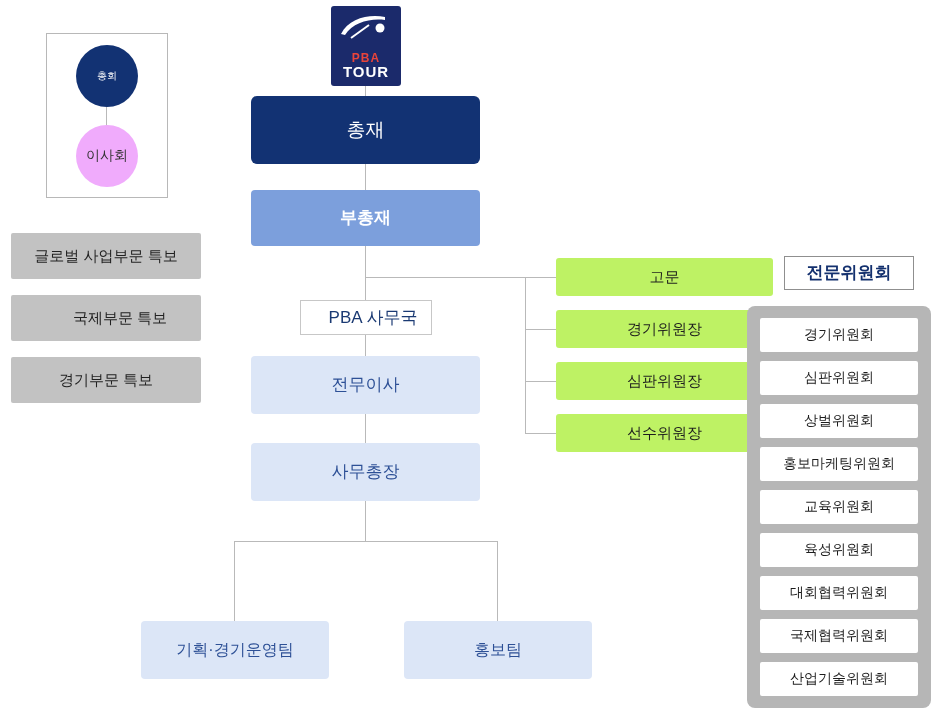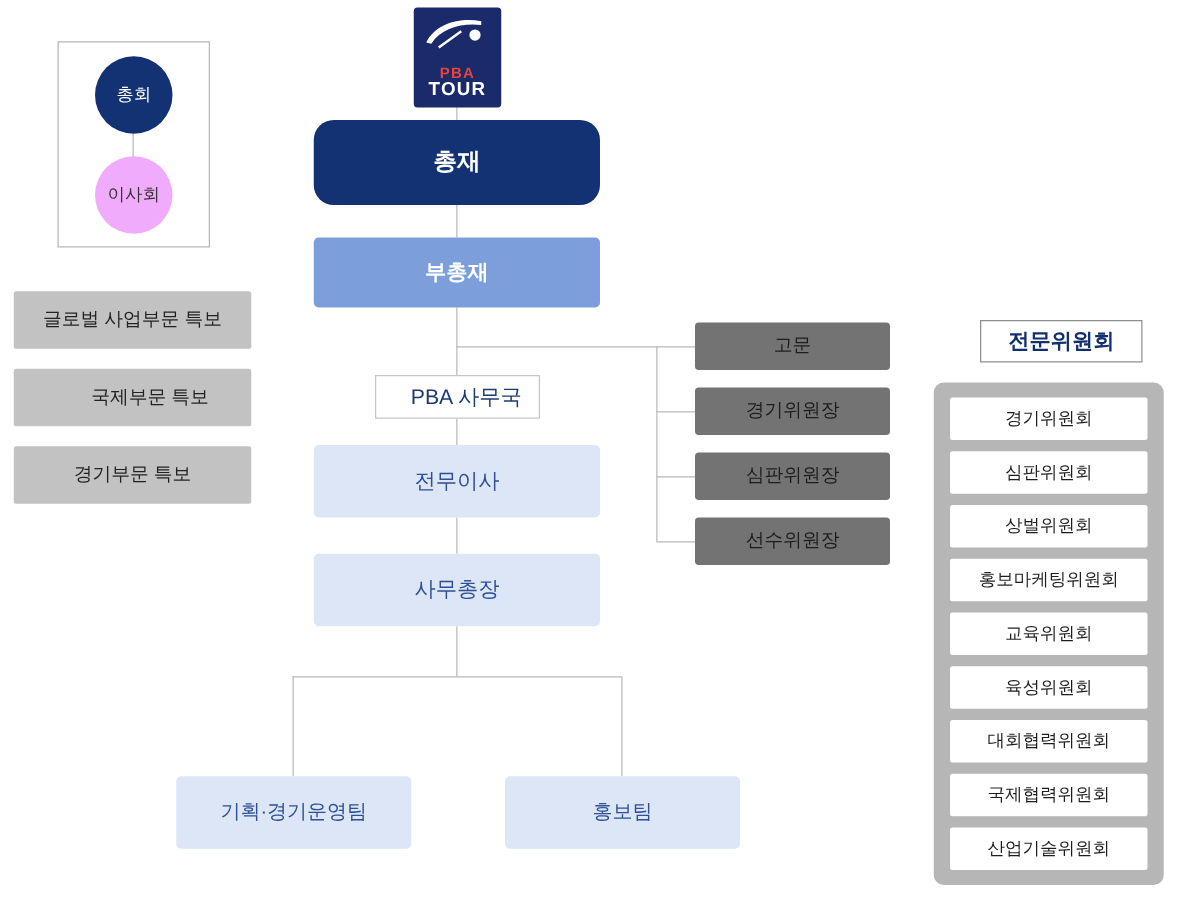--- a/index.html
+++ b/index.html
@@ -65,22 +65,22 @@
     letter-spacing: 1px;
     line-height: 1.1;
   }
 
   
   .n-chairman {
     left: 251px; top: 96px; width: 229px; height: 68px;
     background: #123273;
     color: #ffffff;
     font-size: 19px;
-    font-weight: bold;
-    border-radius: 16px;
+    font-weight: normal;
+    border-radius: 6px;
   }
   .n-vice {
     left: 251px; top: 190px; width: 229px; height: 56px;
     background: #7c9fdc;
     color: #ffffff;
     font-size: 17px;
     font-weight: bold;
     border-radius: 4px;
   }
   .n-office {
@@ -126,21 +126,21 @@
     left: 46px; top: 33px;
     width: 120px; height: 163px;
     border: 1px solid #b8b8b8;
     background: #ffffff;
   }
   .circle-assembly {
     left: 76px; top: 45px; width: 62px; height: 62px;
     border-radius: 50%;
     background: #123273;
     color: #ffffff;
-    font-size: 14px;
+    font-size: 10px;
   }
   .circle-board {
     left: 76px; top: 125px; width: 62px; height: 62px;
     border-radius: 50%;
     background: #f0abfc;
     color: #333333;
     font-size: 14px;
   }
   .vline-assembly {
     position: absolute;
@@ -158,22 +158,22 @@
     font-size: 15px;
     border-radius: 2px;
   }
   .adv-1 { top: 233px; }
   .adv-2 { top: 295px; padding-left: 28px; }
   .adv-3 { top: 357px; }
 
   
   .chair {
     left: 556px;
-    width: 156px; height: 38px;
-    background: #737373;
+    width: 217px; height: 38px;
+    background: #bef264;
     color: #1d1d1d;
     font-size: 15px;
     border-radius: 3px;
   }
   .chair-1 { top: 258px; }
   .chair-2 { top: 310px; }
   .chair-3 { top: 362px; }
   .chair-4 { top: 414px; }
 
   

